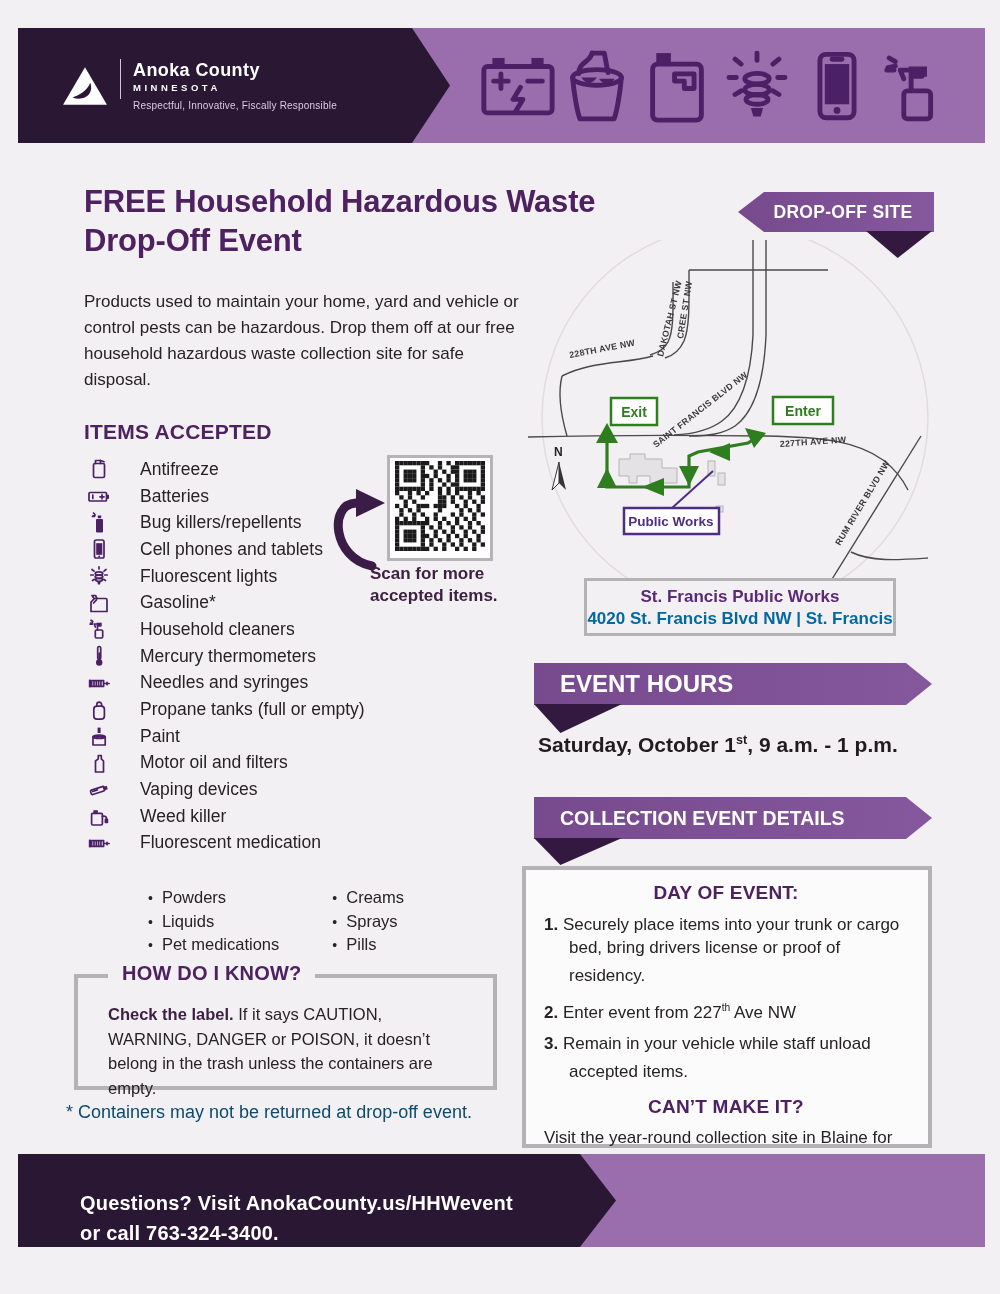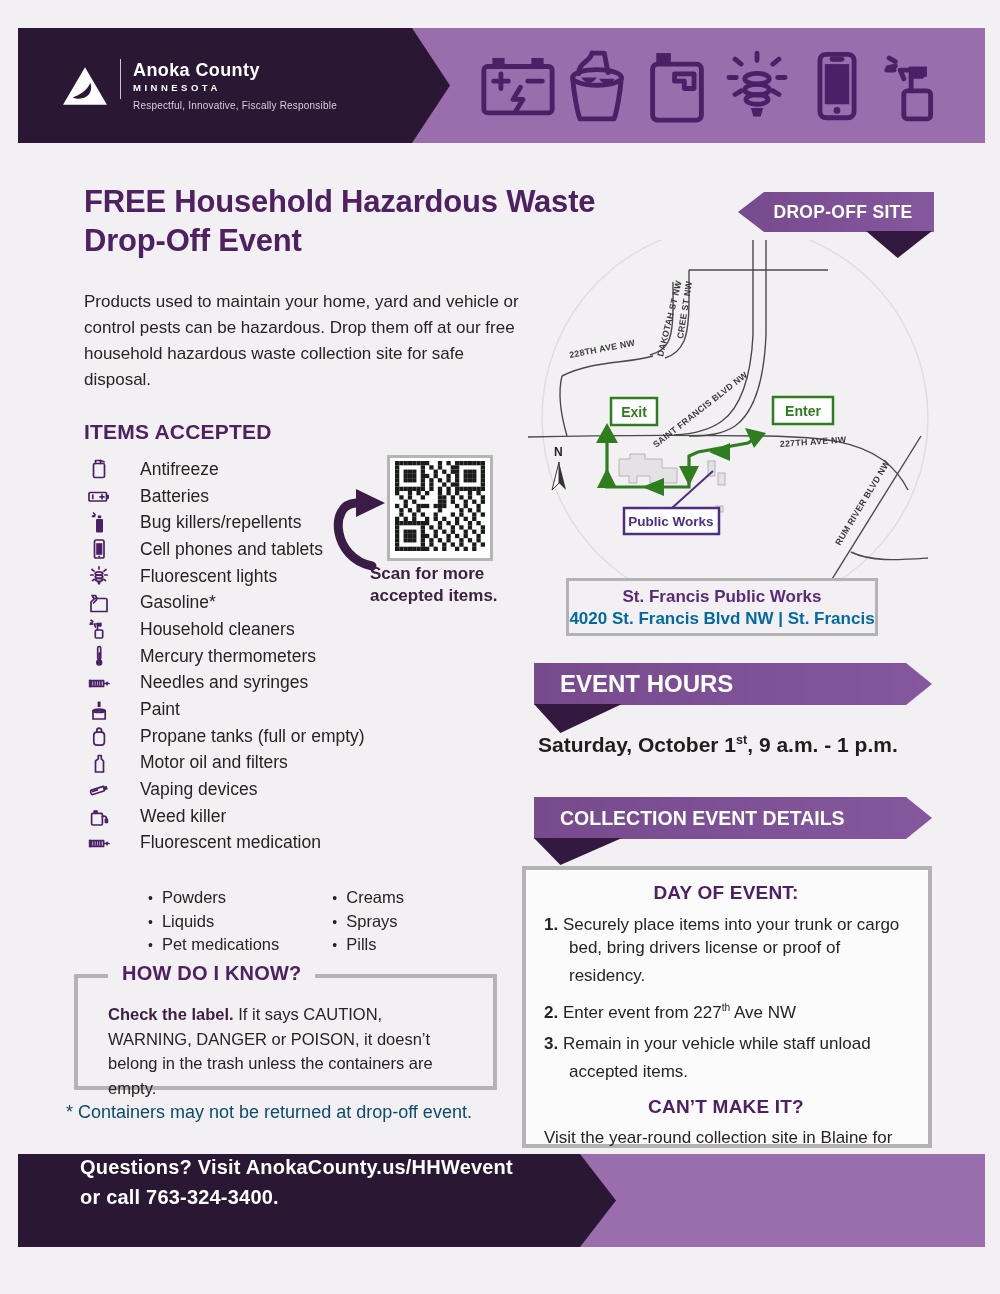--- a/index.html
+++ b/index.html
@@ -74,21 +74,21 @@
   .ribbon{background:linear-gradient(90deg,#774a8e,#85589e);color:#fff;font-weight:700;display:flex;align-items:center}
   .rib-drop{left:738px;top:192px;width:196px;height:40px;font-size:17.5px;letter-spacing:.3px;
     clip-path:polygon(26px 0,100% 0,100% 100%,26px 100%,0 50%);justify-content:center;padding-left:14px}
   .fold-drop{left:866px;top:231px;width:66px;height:27px;background:var(--fold);clip-path:polygon(0 0,100% 0,48% 100%)}
   .rib-right{clip-path:polygon(0 0,calc(100% - 26px) 0,100% 50%,calc(100% - 26px) 100%,0 100%);padding-left:26px}
   .rib-hours{left:534px;top:663px;width:398px;height:42px;font-size:24px}
   .fold-hours{left:534px;top:704px;width:88px;height:29px;background:var(--fold);clip-path:polygon(0 0,100% 0,30% 100%)}
   .rib-details{left:534px;top:797px;width:398px;height:42px;font-size:19.5px}
   .fold-details{left:534px;top:838px;width:88px;height:27px;background:var(--fold);clip-path:polygon(0 0,100% 0,30% 100%)}
 
-  .addr-box{left:566px;top:578px;width:312px;height:58px;background:#f2f0f2;border:3px solid var(--boxborder);text-align:center;padding-top:6px}
+  .addr-box{left:584px;top:578px;width:312px;height:58px;background:#f2f0f2;border:3px solid var(--boxborder);text-align:center;padding-top:6px}
   .addr-title{font-size:17px;font-weight:700;color:#5a2a78}
   .addr-line{font-size:17px;font-weight:700;color:#0369a1;margin-top:2px}
 
   .hours-line{left:538px;top:733px;font-size:21px;font-weight:700;color:#211d1f}
   sup{font-size:60%;vertical-align:super}
 
   
   .details-box{left:522px;top:866px;width:410px;height:282px;background:#fcfbfc;border:4px solid var(--boxborder);padding:12px 20px 0 18px}
   .center-head{font-size:19px;font-weight:800;color:var(--purple);text-align:center;letter-spacing:.2px}
   .step{margin-top:9px;font-size:17px;line-height:23px;padding-left:25px;text-indent:-25px}
@@ -101,21 +101,21 @@
   .how-head{position:absolute;left:30px;top:-16px;background:var(--page);padding:0 14px;
     font-size:20px;font-weight:800;color:var(--purple);letter-spacing:.2px;white-space:nowrap}
   .how-body{padding:24px 24px 0 30px;font-size:16.5px;line-height:24.5px}
   .how-body b{color:#3c1f42}
   .footnote{left:66px;top:1102px;font-size:18px;color:#0c4a6e}
 
   
   .footer{left:18px;top:1154px;width:967px;height:93px;background:var(--band-light)}
   .footer-dark{position:absolute;left:0;top:0;width:598px;height:100%;background:var(--band-dark);
     clip-path:polygon(0 0,calc(100% - 36px) 0,100% 50%,calc(100% - 36px) 100%,0 100%);
-    display:flex;flex-direction:column;justify-content:flex-start;padding-left:62px;gap:3px}
+    display:flex;flex-direction:column;justify-content:flex-end;padding-left:62px;gap:3px}
   .footer-dark div{color:#fff;font-size:20px;font-weight:600;line-height:27px;letter-spacing:.2px}
 </style>
 </head>
 <body>
 
 <div class="abs band">
   <div class="band-dark">
     <svg class="logo-tri" viewBox="0 0 44 40">
       <polygon points="22,2 43,38 1,38" fill="#ffffff"></polygon>
       <path d="M10 31 C21 35 31 28 27 17 C24 25 16 29 10 31 Z" fill="#2a1733"></path>
@@ -283,37 +283,37 @@
           <rect x="4.6" y="9.6" width="12" height="5.8"></rect>
           <path d="M7 10.6v3.8M9.3 10.6v3.8M11.6 10.6v3.8M13.9 10.6v3.8"></path>
           <path d="M16.6 12.5h5.5M20 11.3v2.4"></path>
         </svg>
       </span>
       <span class="item-label">Needles and syringes</span>
     </div>
     <div class="item-row">
       <span class="item-icon icon">
         <svg viewBox="0 0 24 24">
+          <rect x="6.8" y="8.2" width="10.6" height="13" rx="3.2"></rect>
+          <path d="M9.8 8.2V6.6a2.4 2.4 0 0 1 4.8 0v1.6"></path>
+        </svg>
+      </span>
+      <span class="item-label">Propane tanks (full or empty)</span>
+    </div>
+    <div class="item-row">
+      <span class="item-icon icon">
+        <svg viewBox="0 0 24 24">
           <path d="M6 12.8h12.2V21H6z"></path>
           <ellipse cx="12.1" cy="12.8" rx="6.1" ry="1.7"></ellipse>
           <rect class="f" x="10.6" y="3.6" width="3" height="5.4"></rect>
           <path class="f" d="M8.6 12.6q1.8 3 3.6 0z"></path>
           <path class="f" d="M13.4 13q1.8 3 3.6 0z"></path>
         </svg>
       </span>
       <span class="item-label">Paint</span>
-    </div>
-    <div class="item-row">
-      <span class="item-icon icon">
-        <svg viewBox="0 0 24 24">
-          <rect x="6.8" y="8.2" width="10.6" height="13" rx="3.2"></rect>
-          <path d="M9.8 8.2V6.6a2.4 2.4 0 0 1 4.8 0v1.6"></path>
-        </svg>
-      </span>
-      <span class="item-label">Propane tanks (full or empty)</span>
     </div>
     <div class="item-row">
       <span class="item-icon icon">
         <svg viewBox="0 0 24 24">
           <path d="M8.5 21V10l2.8-2.2V4.5h3v3.3L16.5 10v11z"></path>
         </svg>
       </span>
       <span class="item-label">Motor oil and filters</span>
     </div>
     <div class="item-row">

